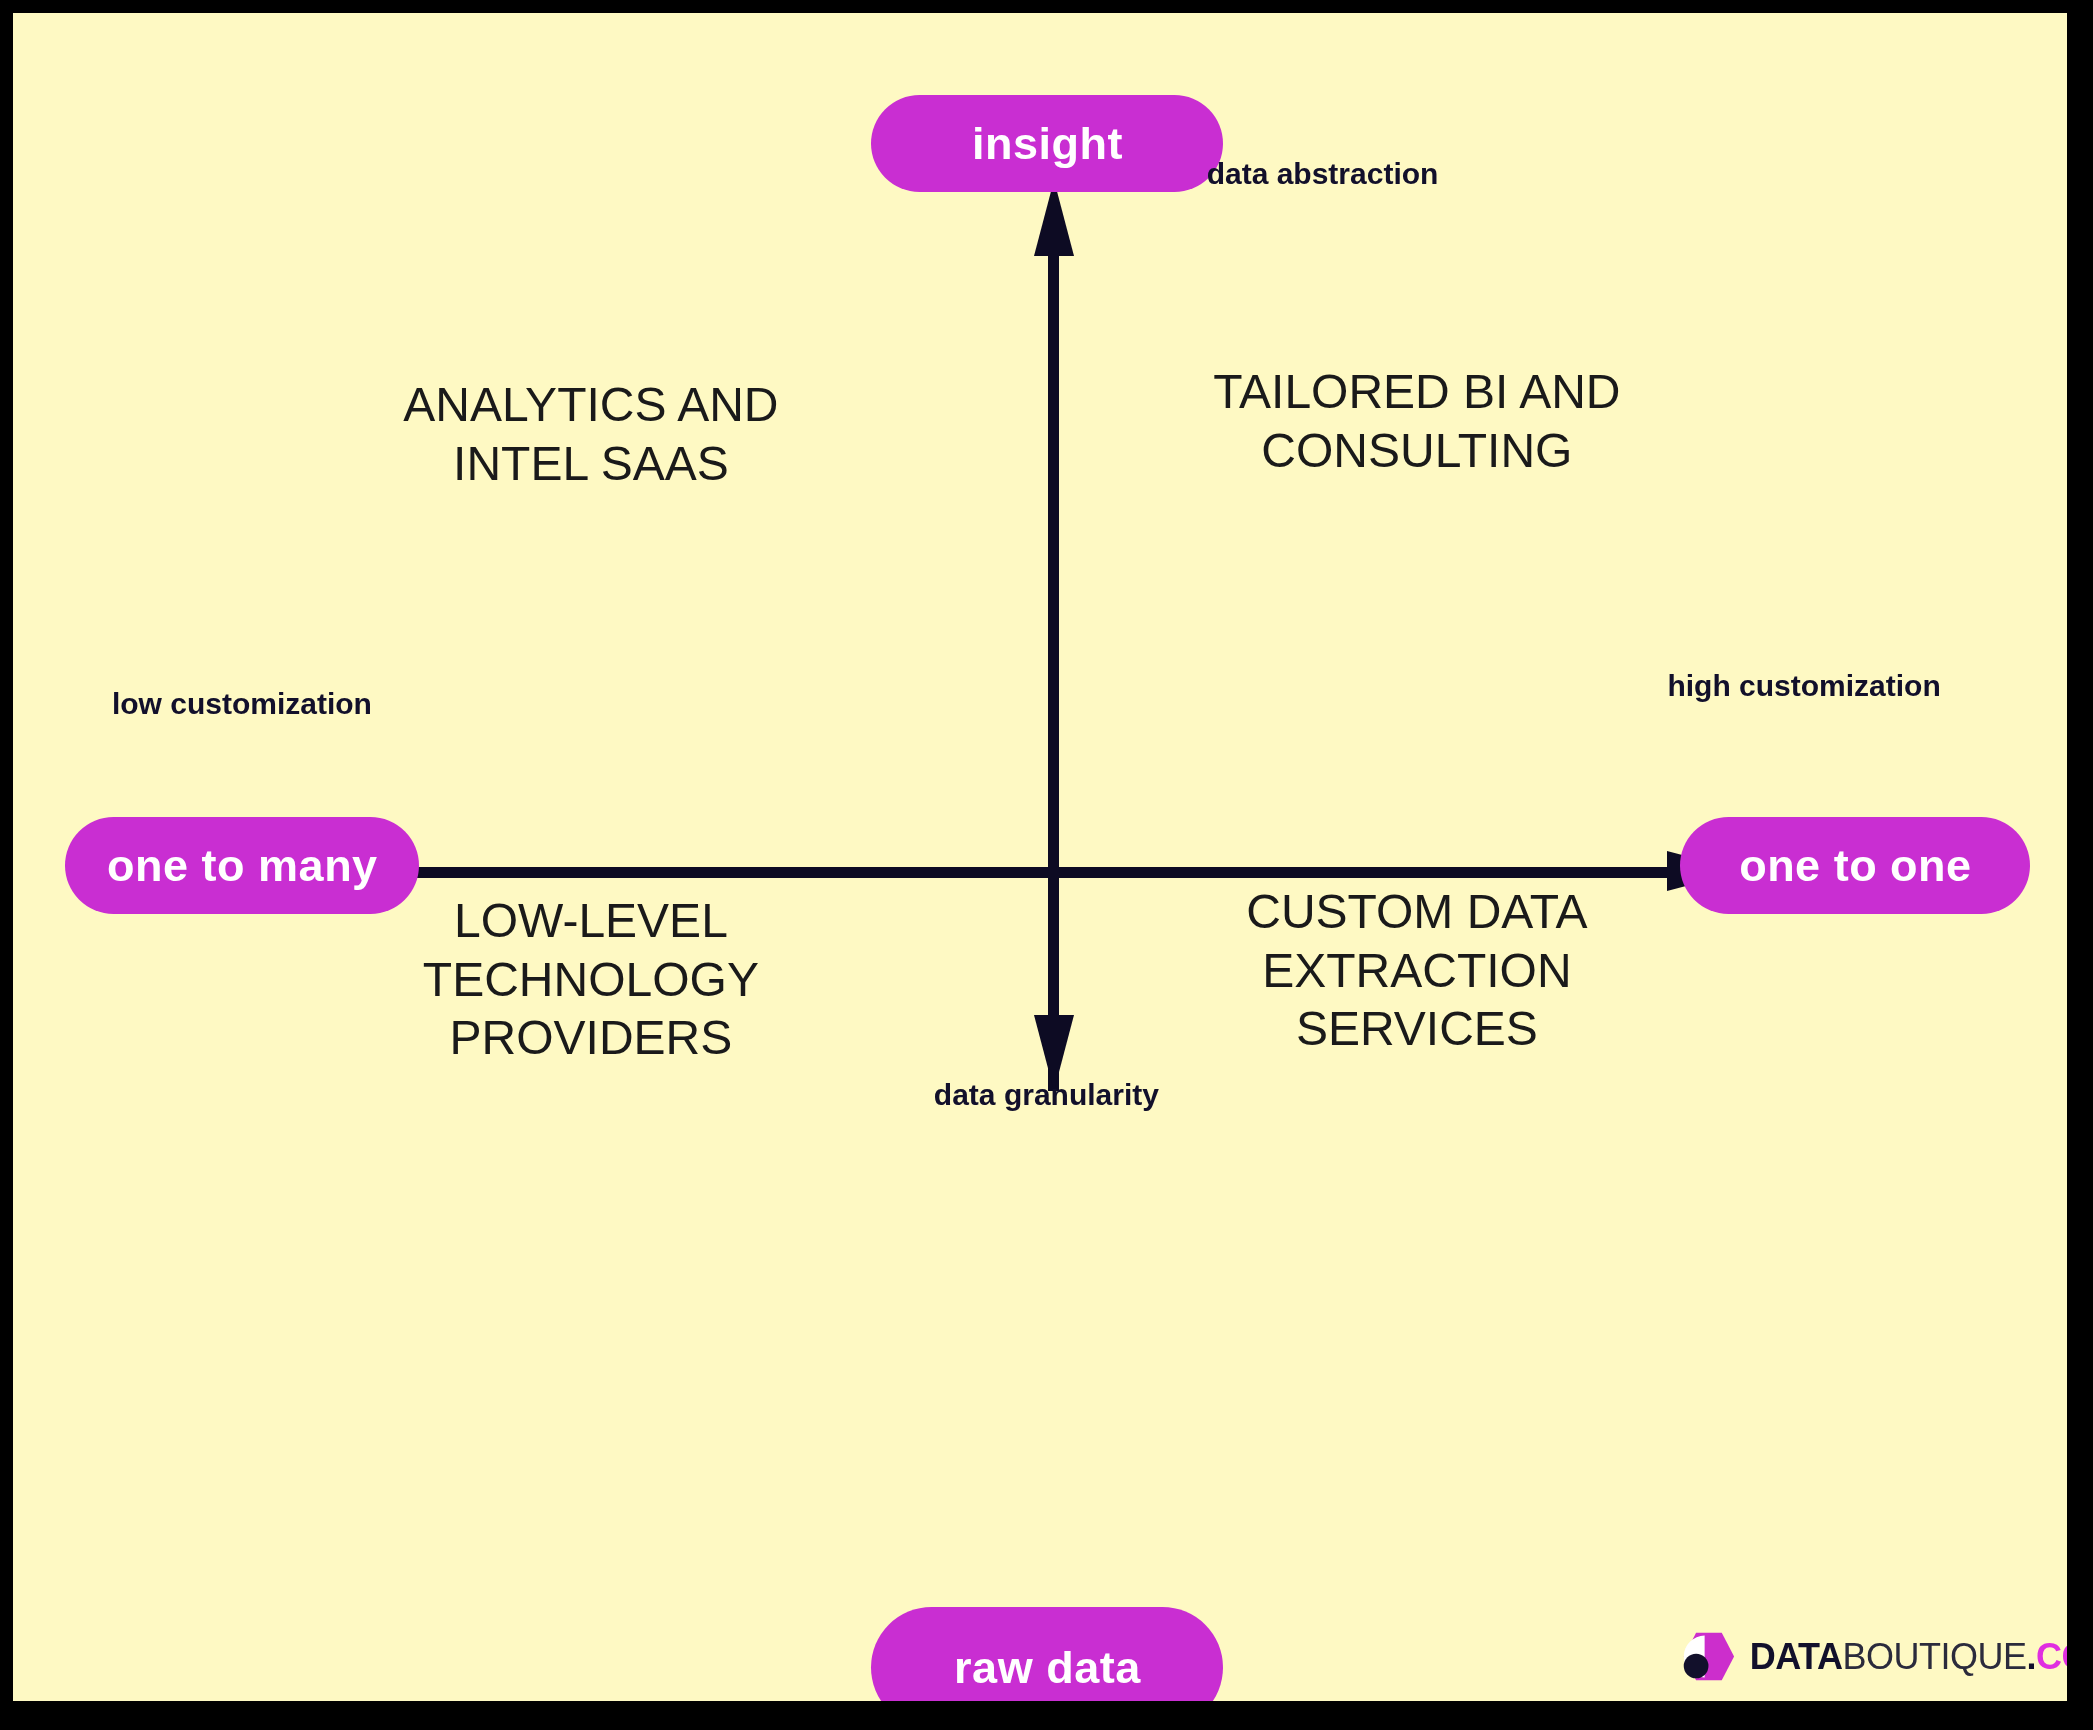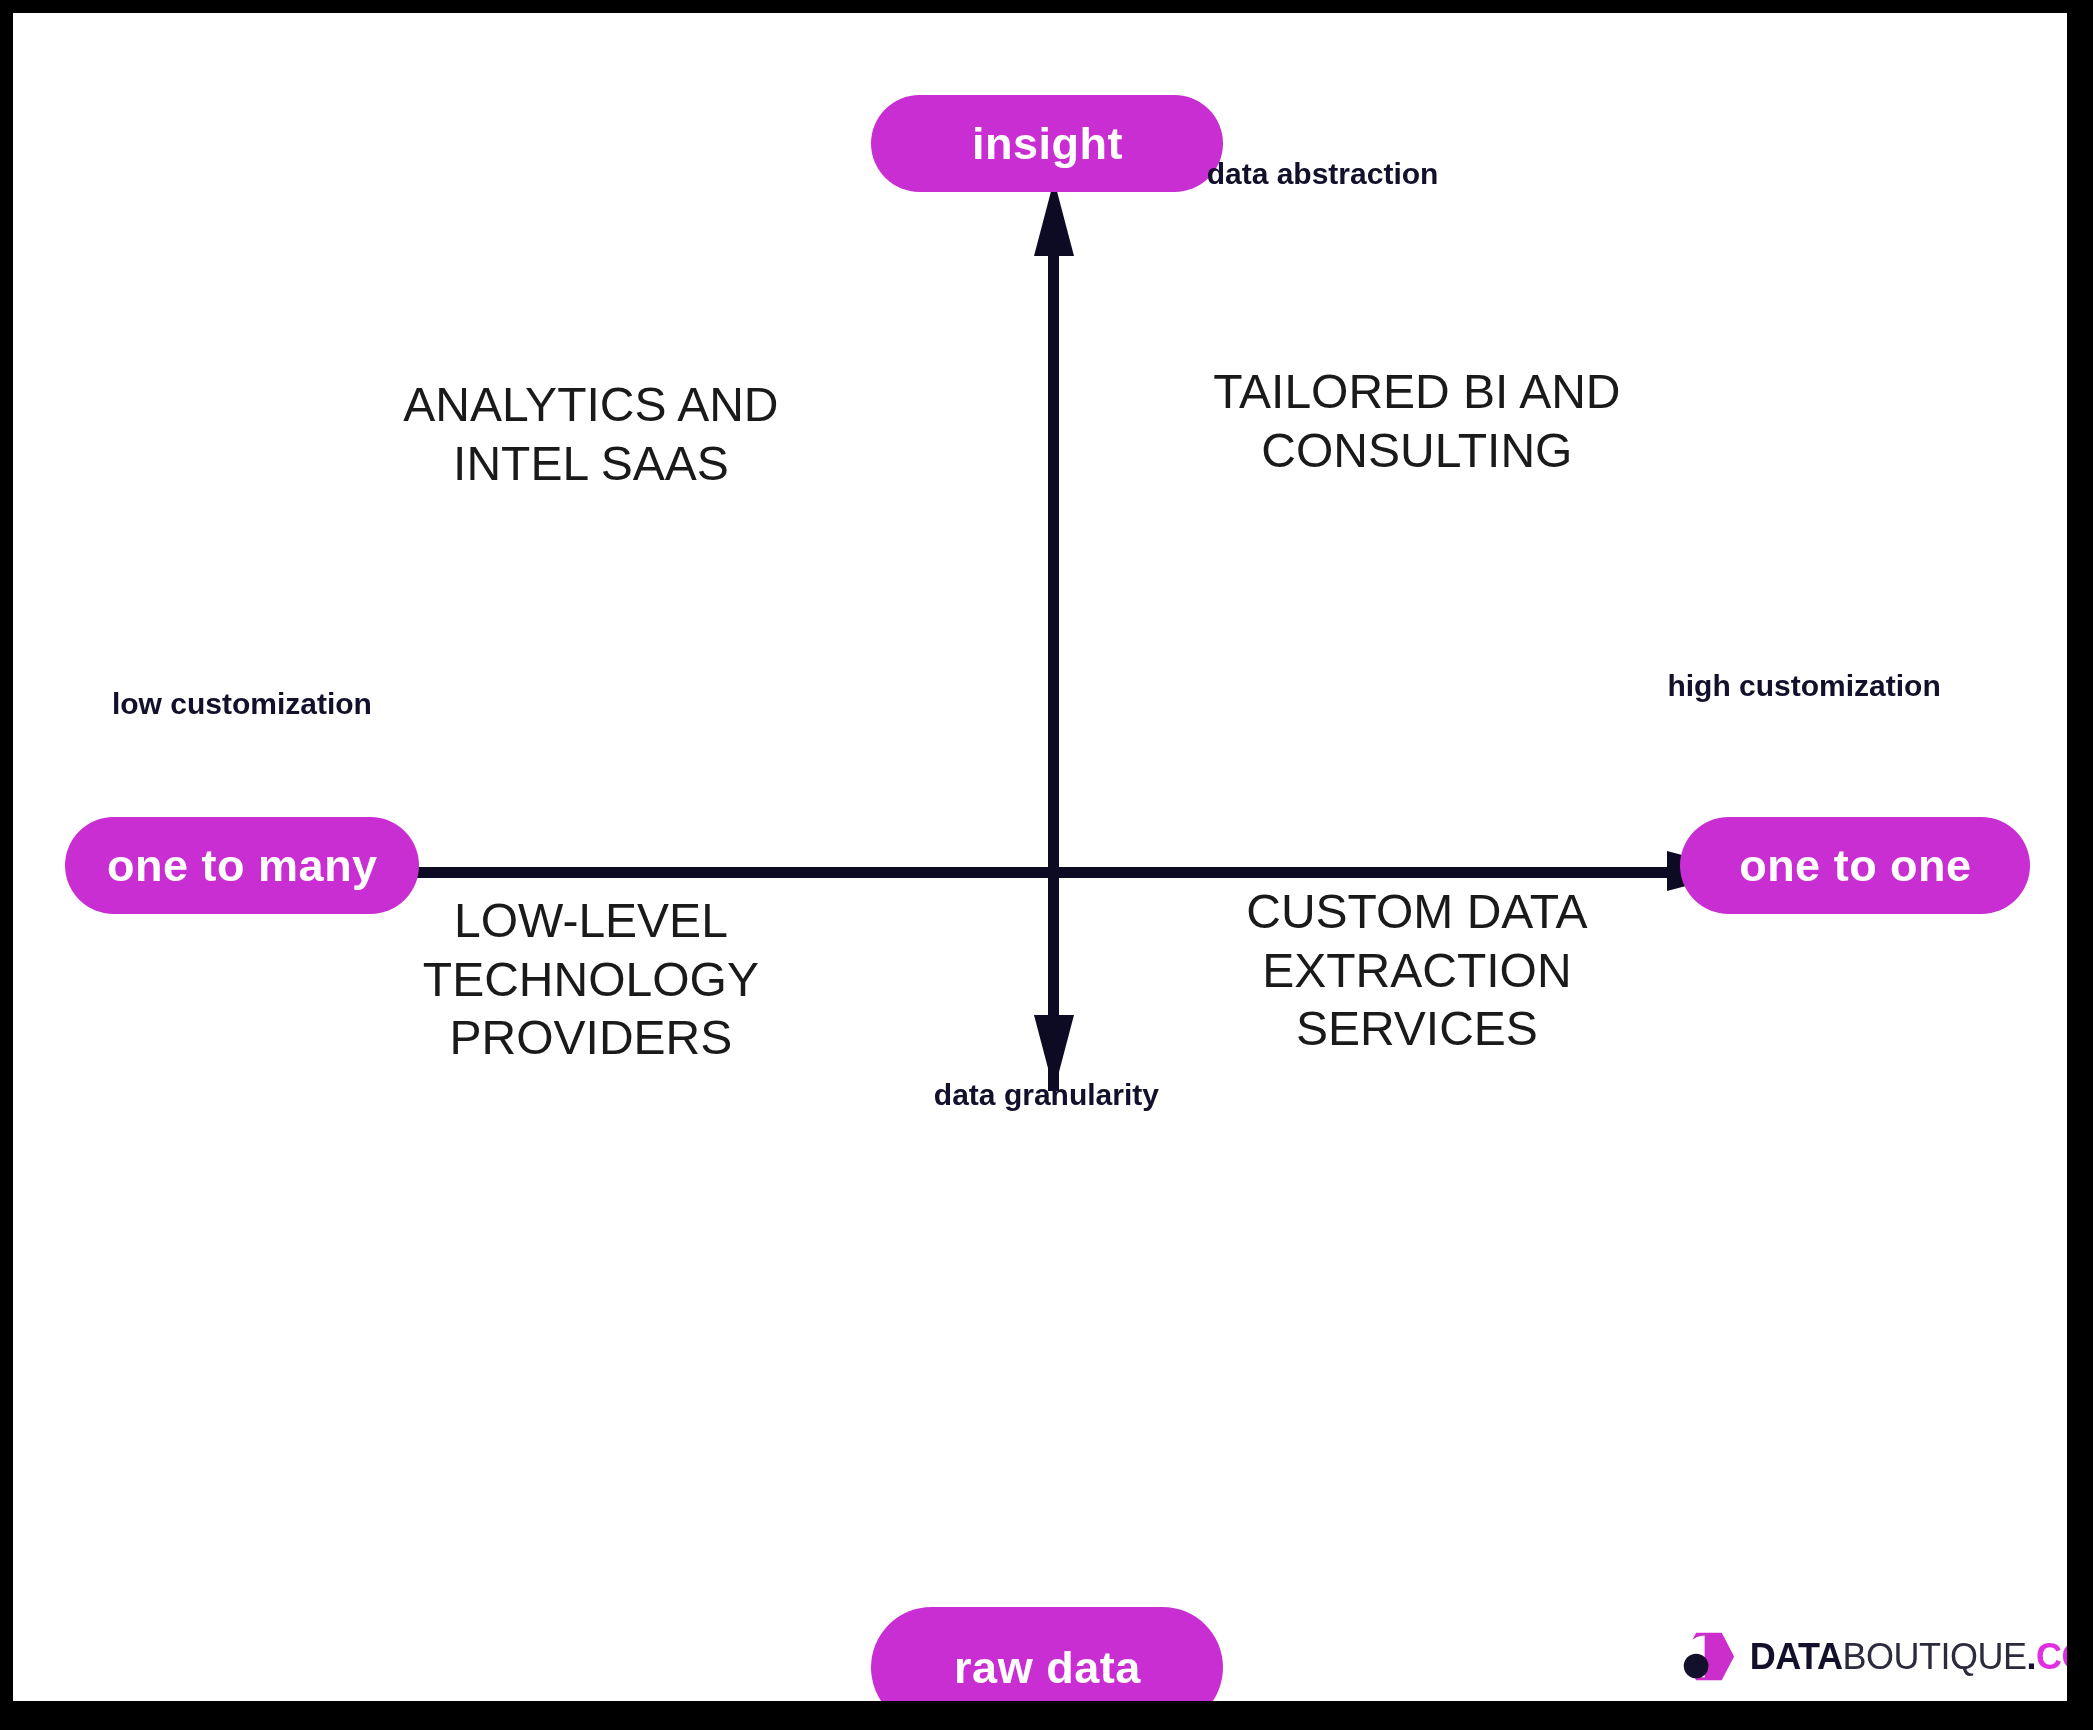--- a/index.html
+++ b/index.html
@@ -21,21 +21,21 @@
     width: 2093px;
     height: 1730px;
     background: #000000;
   }
   #canvas {
     position: absolute;
     left: 13.4px;
     top: 13.4px;
     width: 2054px;
     height: 1688px;
-    background: #ffffff;
+    background: #fef9c3;
     overflow: hidden;
   }
 
   
   .axis-line {
     position: absolute;
     background: #0d0b23;
   }
   #v-axis-line {
     left: 1035px;       

